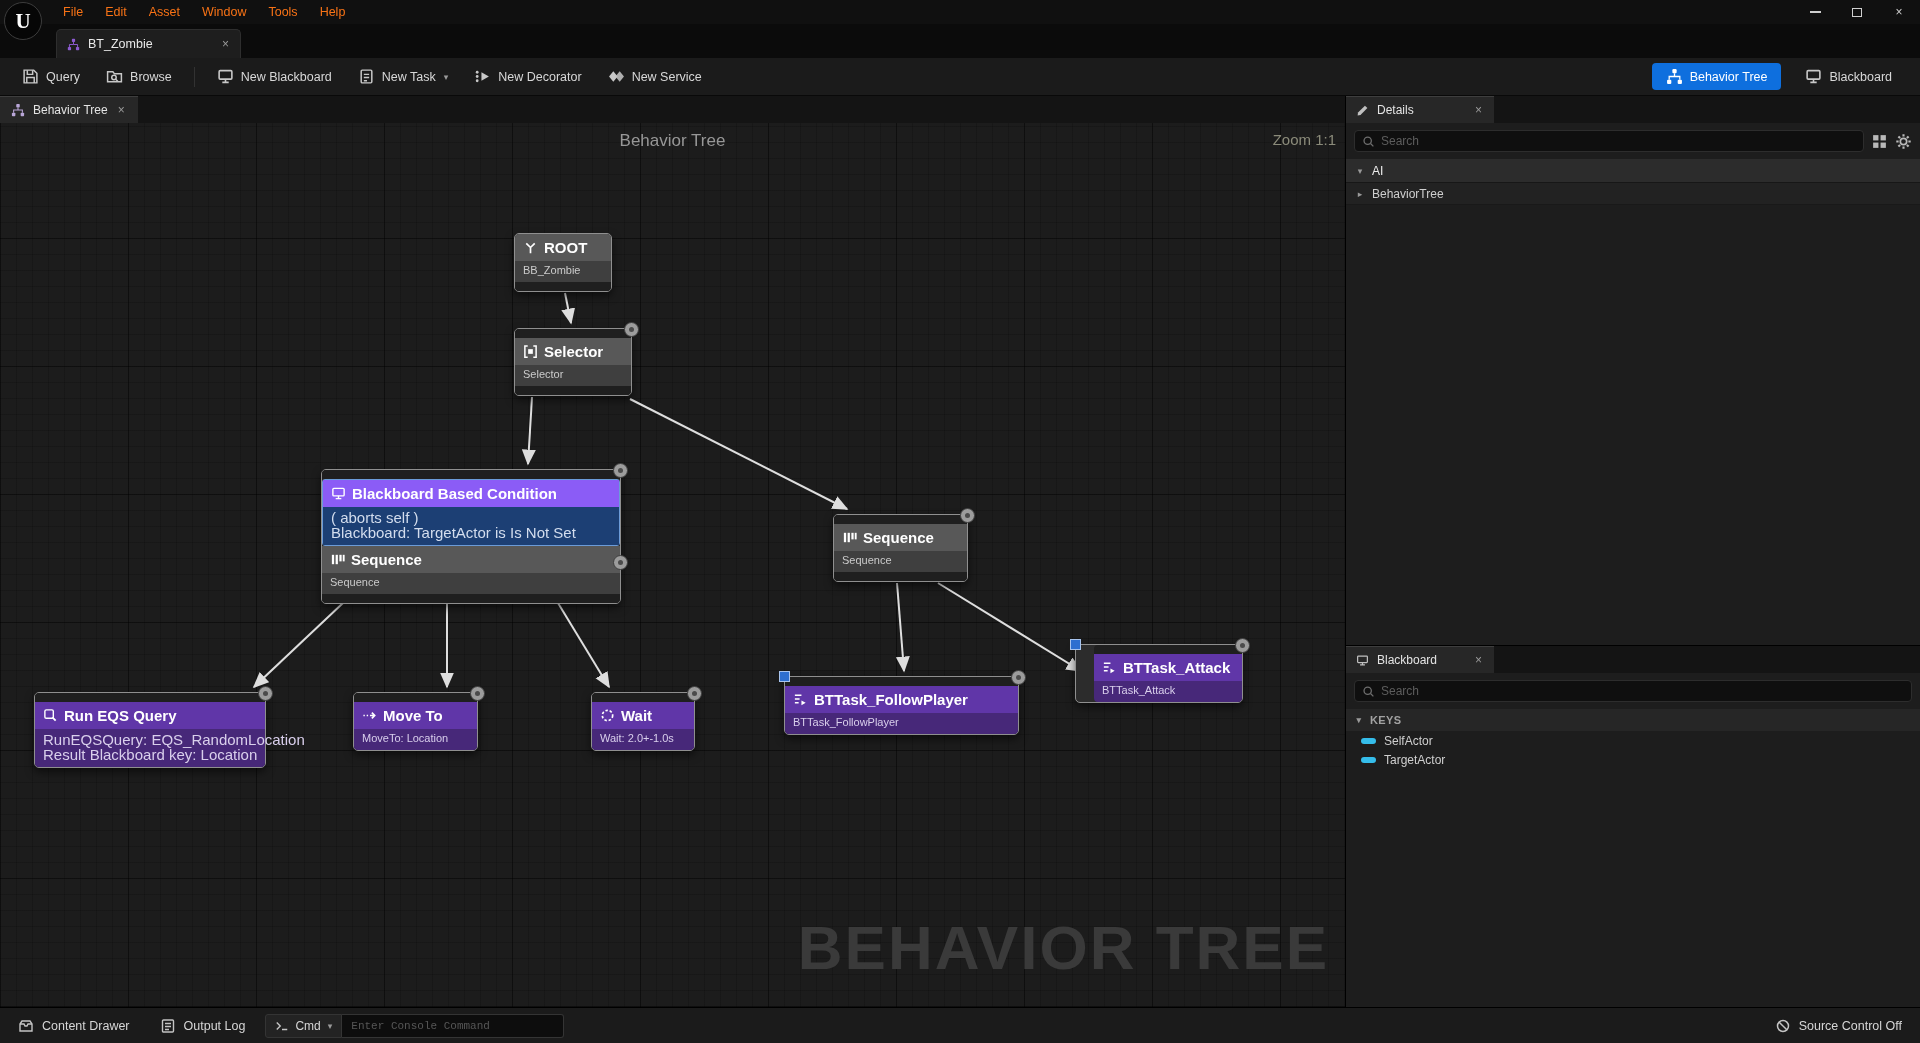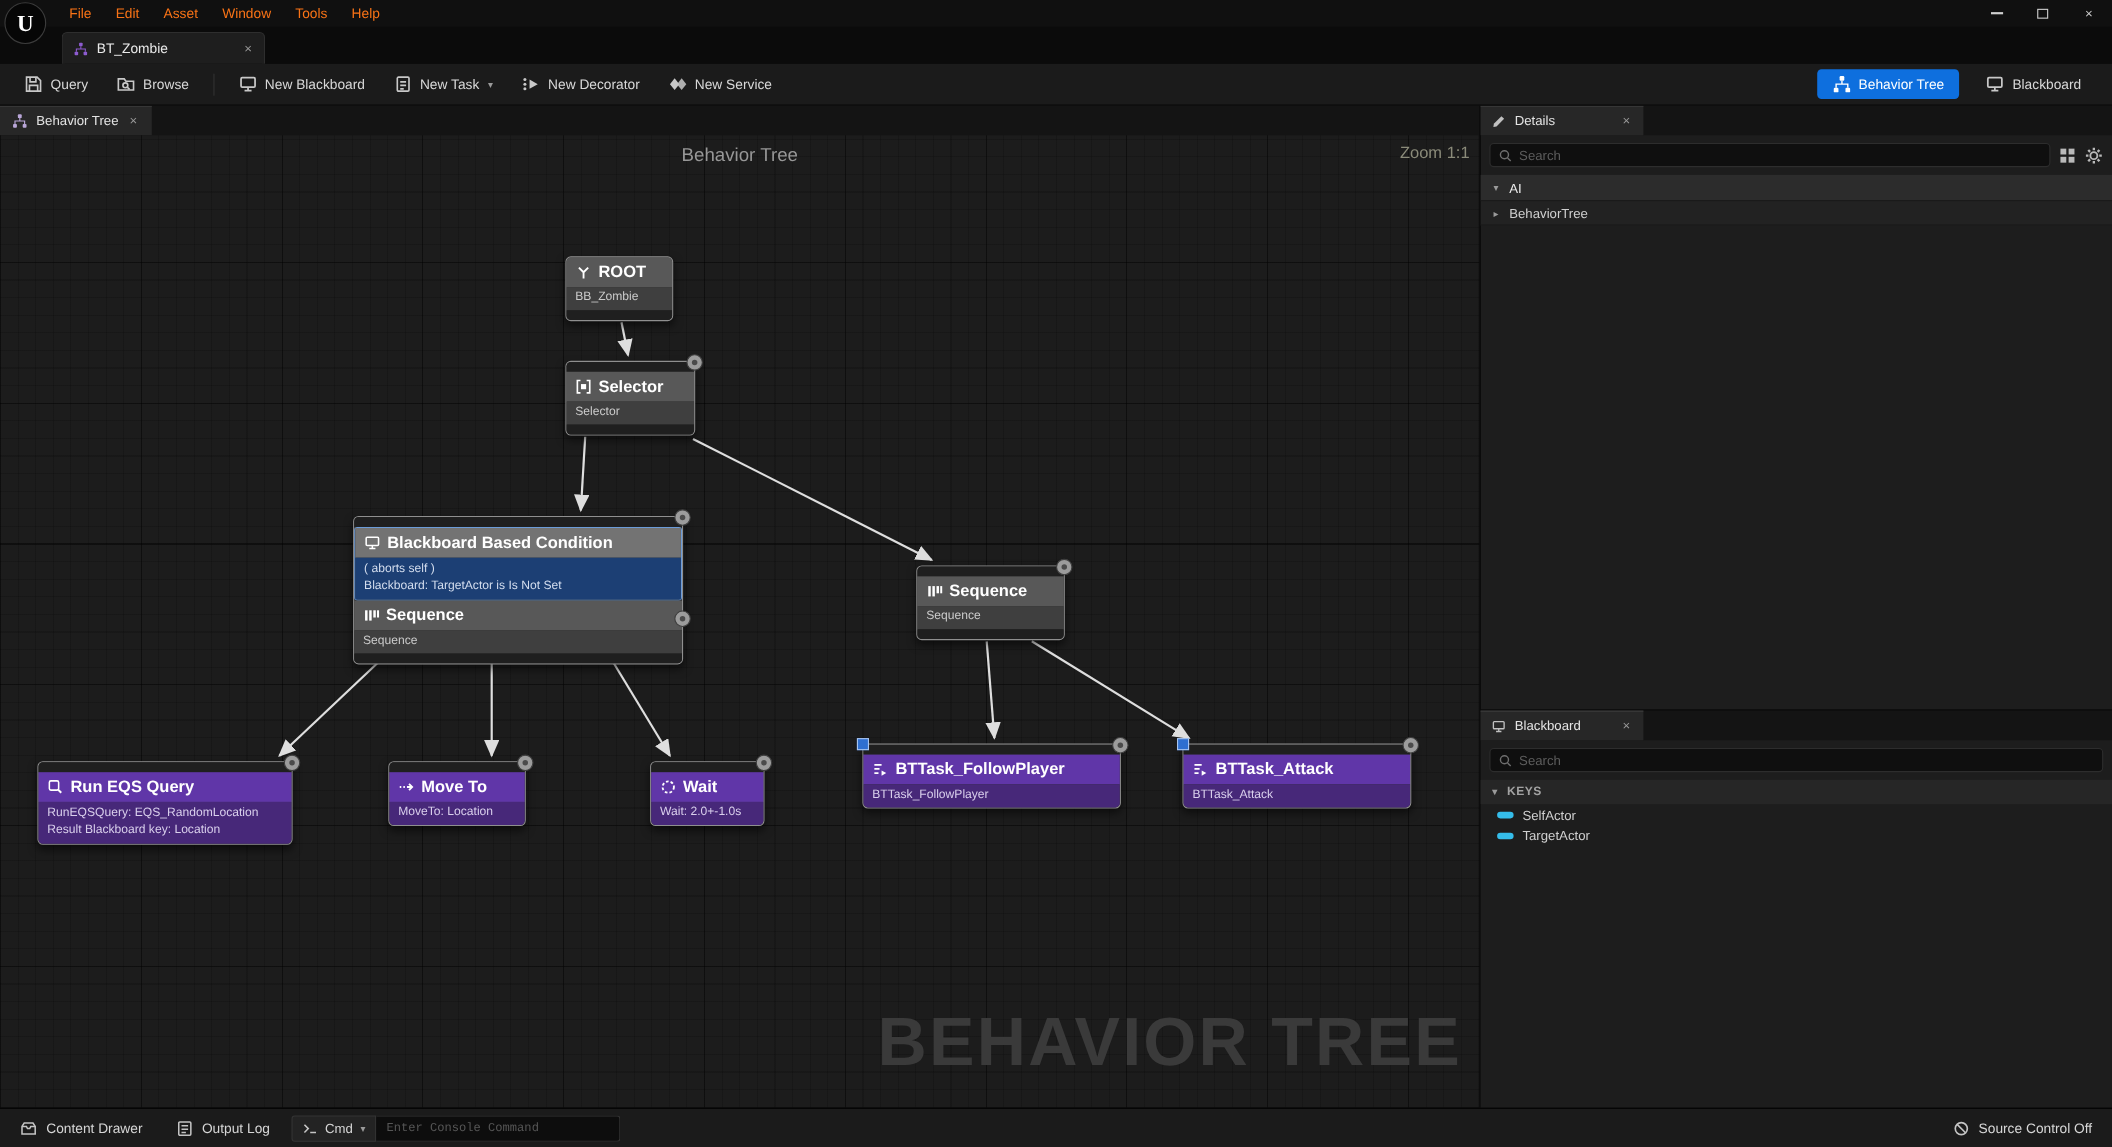--- a/index.html
+++ b/index.html
@@ -68,24 +68,24 @@
   
   .node { position:absolute; border:1px solid #8f8f8f; border-radius:5px;
           box-shadow:0 4px 8px rgba(0,0,0,0.55); background:#2c2c2c; }
   .strip { height:9px; background:#1f1f1f; }
   .rtop { border-radius:4px 4px 0 0; }
   .rbot { border-radius:0 0 4px 4px; }
   .nrow-title { display:flex; align-items:center; gap:6px; height:27px; padding:0 8px;
                 font-size:15px; font-weight:bold; color:#ffffff; white-space:nowrap; }
   .nrow-title svg { width:15px; height:15px; color:#ffffff; flex:none; }
   .nrow-sub { height:21px; line-height:19px; padding:0 8px; font-size:11px; white-space:nowrap; }
-  .nlines { padding:3px 8px 5px; font-size:11px; line-height:15px; white-space:nowrap; }
+  .nlines { padding:3px 8px 5px; font-size:15px; line-height:15px; white-space:nowrap; }
   .gray-t { background:#585858; }
   .gray-b { background:#3f3f3f; color:#cbcbcb; }
-  .blue-t { background:#737373;text-align:center; }
+  .blue-t { background:#8b5cf6;text-align:center; }
   .blue-b { background:#1c3f74; color:#d3ddee; }
   .purple-t { background:#6036a8; }
   .purple-b { background:#472879; color:#d9cfec; }
   .deco { border:1px solid #6b9bd8; border-radius:3px; }
   .info-badge { position:absolute; top:-7px; right:-8px; width:15px; height:15px;
                 border-radius:50%; background:#9c9c9c; border:1px solid #3e3e3e;
                 display:flex; align-items:center; justify-content:center; z-index:3; }
   .info-badge::after { content:""; width:5px; height:5px; border-radius:50%; background:#4b4b4b; }
   .info-mid { top:85px; }
   .bp-badge { position:absolute; top:-6px; left:-6px; width:11px; height:11px;
@@ -409,21 +409,21 @@
           <div class="nrow-title purple-t">
             <svg viewBox="0 0 16 16" stroke="currentColor" fill="none" stroke-width="1.6">
                 <path d="M2 3.5h7M2 7.5h5M2 11.5h4"></path>
                 <path d="M9 9l4.5 2.5L9 14z" fill="currentColor" stroke="none"></path>
               </svg>
             <span>BTTask_FollowPlayer</span>
           </div>
           <div class="nrow-sub purple-b rbot">BTTask_FollowPlayer</div>
         </div>
 
-        <div class="node" style="left:1075px;top:553px;width:208px;">
+        <div class="node" style="left:1075px;top:521px;width:168px;padding-left:18px;">
           <div class="bp-badge"></div>
           <div class="info-badge"></div>
           <div class="strip rtop"></div>
           <div class="nrow-title purple-t">
             <svg viewBox="0 0 16 16" stroke="currentColor" fill="none" stroke-width="1.6">
                 <path d="M2 3.5h7M2 7.5h5M2 11.5h4"></path>
                 <path d="M9 9l4.5 2.5L9 14z" fill="currentColor" stroke="none"></path>
               </svg>
             <span>BTTask_Attack</span>
           </div>

